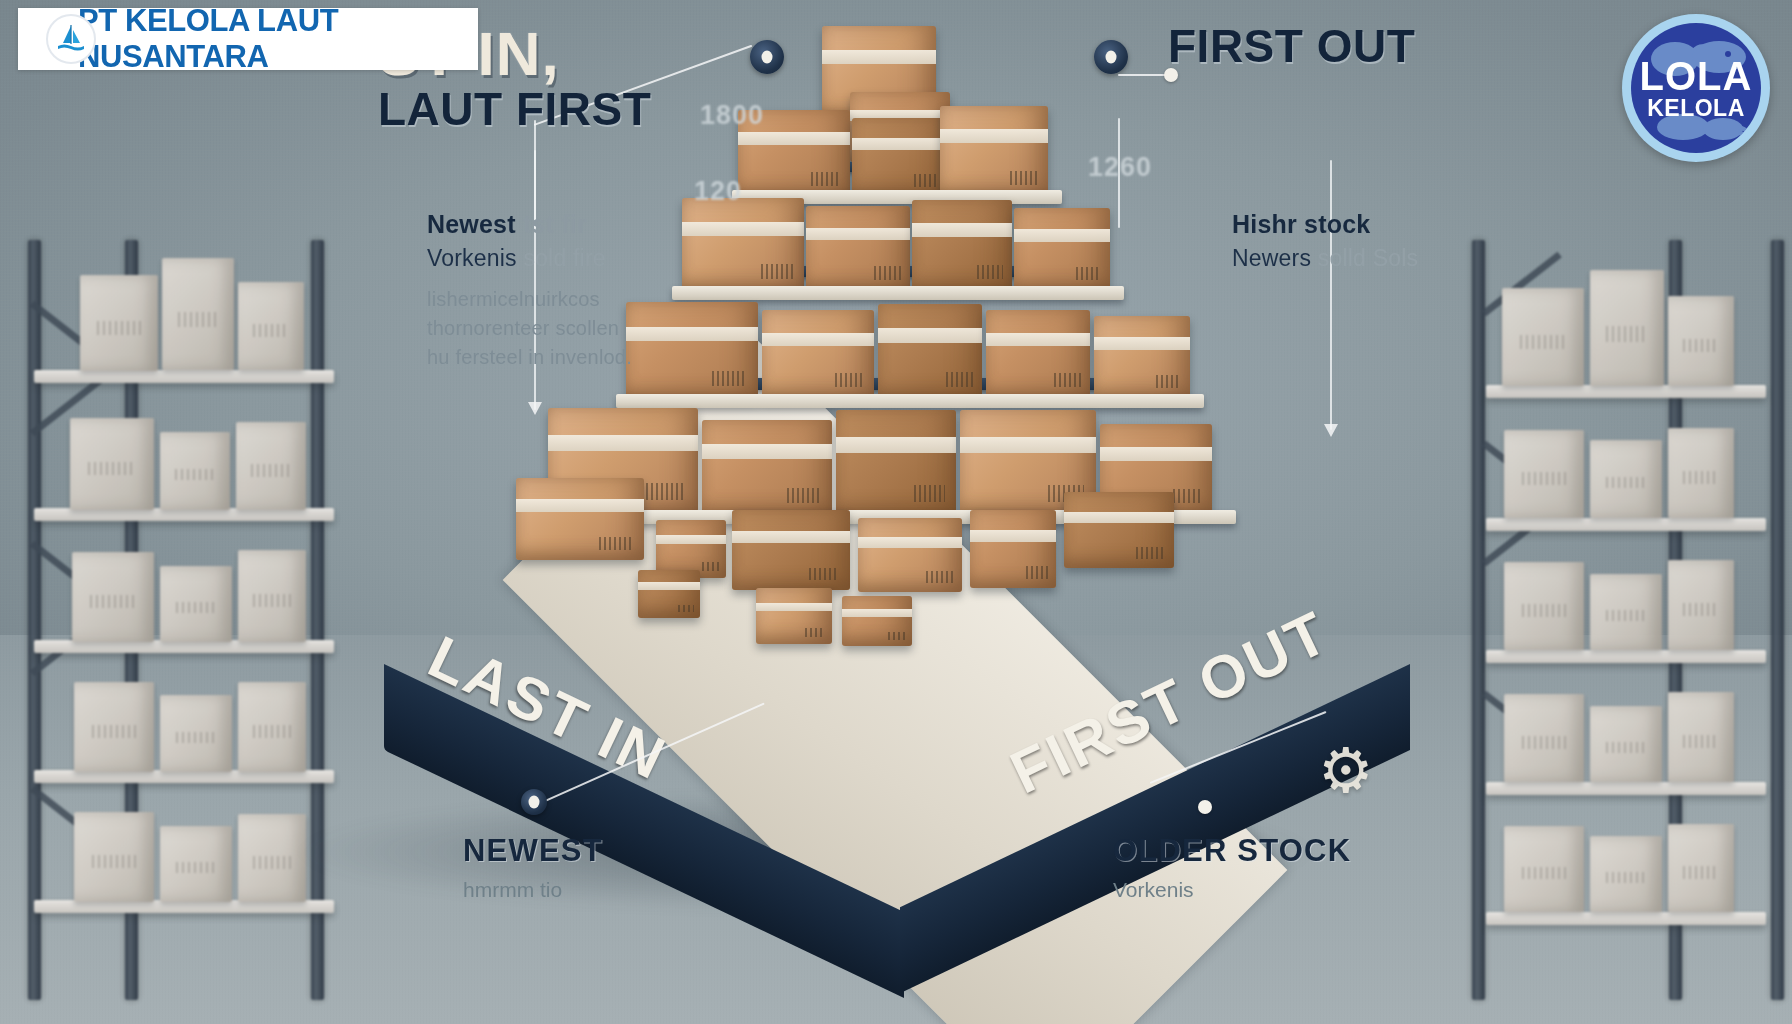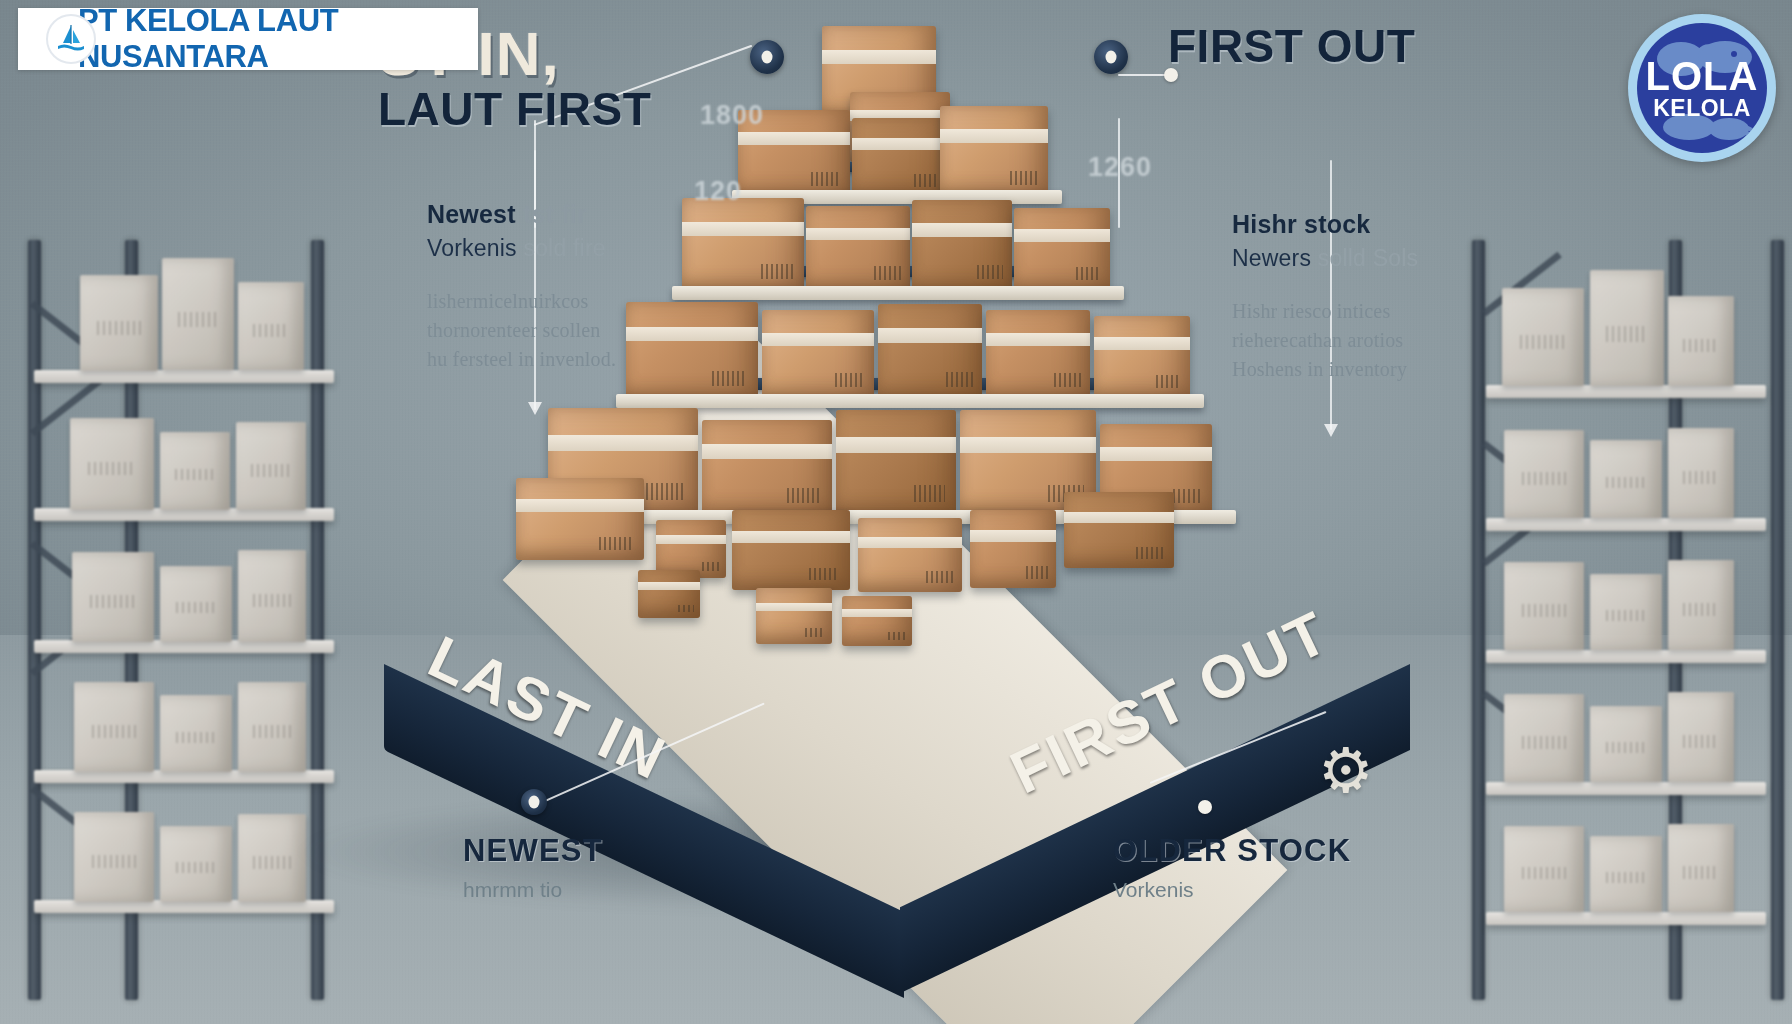--- a/index.html
+++ b/index.html
@@ -169,25 +169,24 @@
   .note{position:absolute;white-space:nowrap;}
   .note .t-strong{
     font-size:25px;font-weight:bold;color:#17293f;letter-spacing:.2px;
   }
   .note .t-strong .ghost{color:#8d9aa2;font-weight:bold;}
   .note .t-mid{
     font-size:23px;color:#1d3048;letter-spacing:.2px;margin-top:6px;
   }
   .note .t-mid .ghost{color:#93a0a7;}
   .note .t-faint{
-    font-size:20px;color:#7e8d96;letter-spacing:.2px;margin-top:25px;line-height:1.45;
+    font-size:20px;color:#7e8d96;letter-spacing:.2px;margin-top:13px;line-height:1.45;
     filter:blur(.35px);
-    font-family:Liberation Serif, serif;
-  }
-  .note.left{left:427px;top:200px;}
+  }
+  .note.left{left:427px;top:210px;}
   .note.right{left:1232px;top:210px;}
 
   
   .vline{position:absolute;width:2px;background:rgba(244,246,247,.78);border-radius:1px;}
   .diagline{position:absolute;height:2px;background:rgba(244,246,247,.85);transform-origin:left center;border-radius:1px;}
   .dot-marker{
     position:absolute;width:34px;height:34px;border-radius:50%;
     background:radial-gradient(circle at 40% 35%, #4a6282, #1f3148 65%, #16253a 100%);
     box-shadow:0 2px 5px rgba(0,0,0,.35);
   }
@@ -242,21 +241,21 @@
     display:flex;align-items:center;justify-content:center;
   }
   .logobar .mark svg{display:block;}
   .logobar .cname{
     font-size:31px;font-weight:bold;color:#1266b0;letter-spacing:-.4px;
     font-family:"Liberation Sans",sans-serif;
   }
 
   
   .badge{
-    position:absolute;right:16px;top:14px;width:148px;height:148px;border-radius:50%;
+    position:absolute;right:22px;top:14px;width:148px;height:148px;border-radius:50%;
     background:#a9d4ef;display:flex;align-items:center;justify-content:center;
     box-shadow:0 3px 10px rgba(0,0,0,.25);
   }
   .badge .inner{
     position:relative;width:130px;height:130px;border-radius:50%;
     background:#2b3f9e;overflow:hidden;
     display:flex;flex-direction:column;align-items:center;justify-content:center;
   }
   .badge .fish{position:absolute;opacity:.55;}
   .badge .bl1{font-size:40px;font-weight:bold;color:#fff;letter-spacing:1px;line-height:.95;z-index:2;}
@@ -446,25 +445,20 @@
 
   <div class="note right">
     <div class="t-strong">
       <span>Hishr</span>
       <span>stock</span>
     </div>
     <div class="t-mid">
       <span>Newers</span>
       <span class="ghost">solld Sols</span>
     </div>
-    <div class="t-faint">
-      <div>Hishr riesco intices</div>
-      <div>rieherecathan arotios</div>
-      <div>Hoshens in inventory</div>
-    </div>
   </div>
 
   <div class="callout newest">
     <div class="ttl">NEWEST</div>
     <div class="sub">hmrmm tio</div>
   </div>
   <div class="callout older">
     <div class="ttl">OLDER STOCK</div>
     <div class="sub">Vorkenis</div>
   </div>

